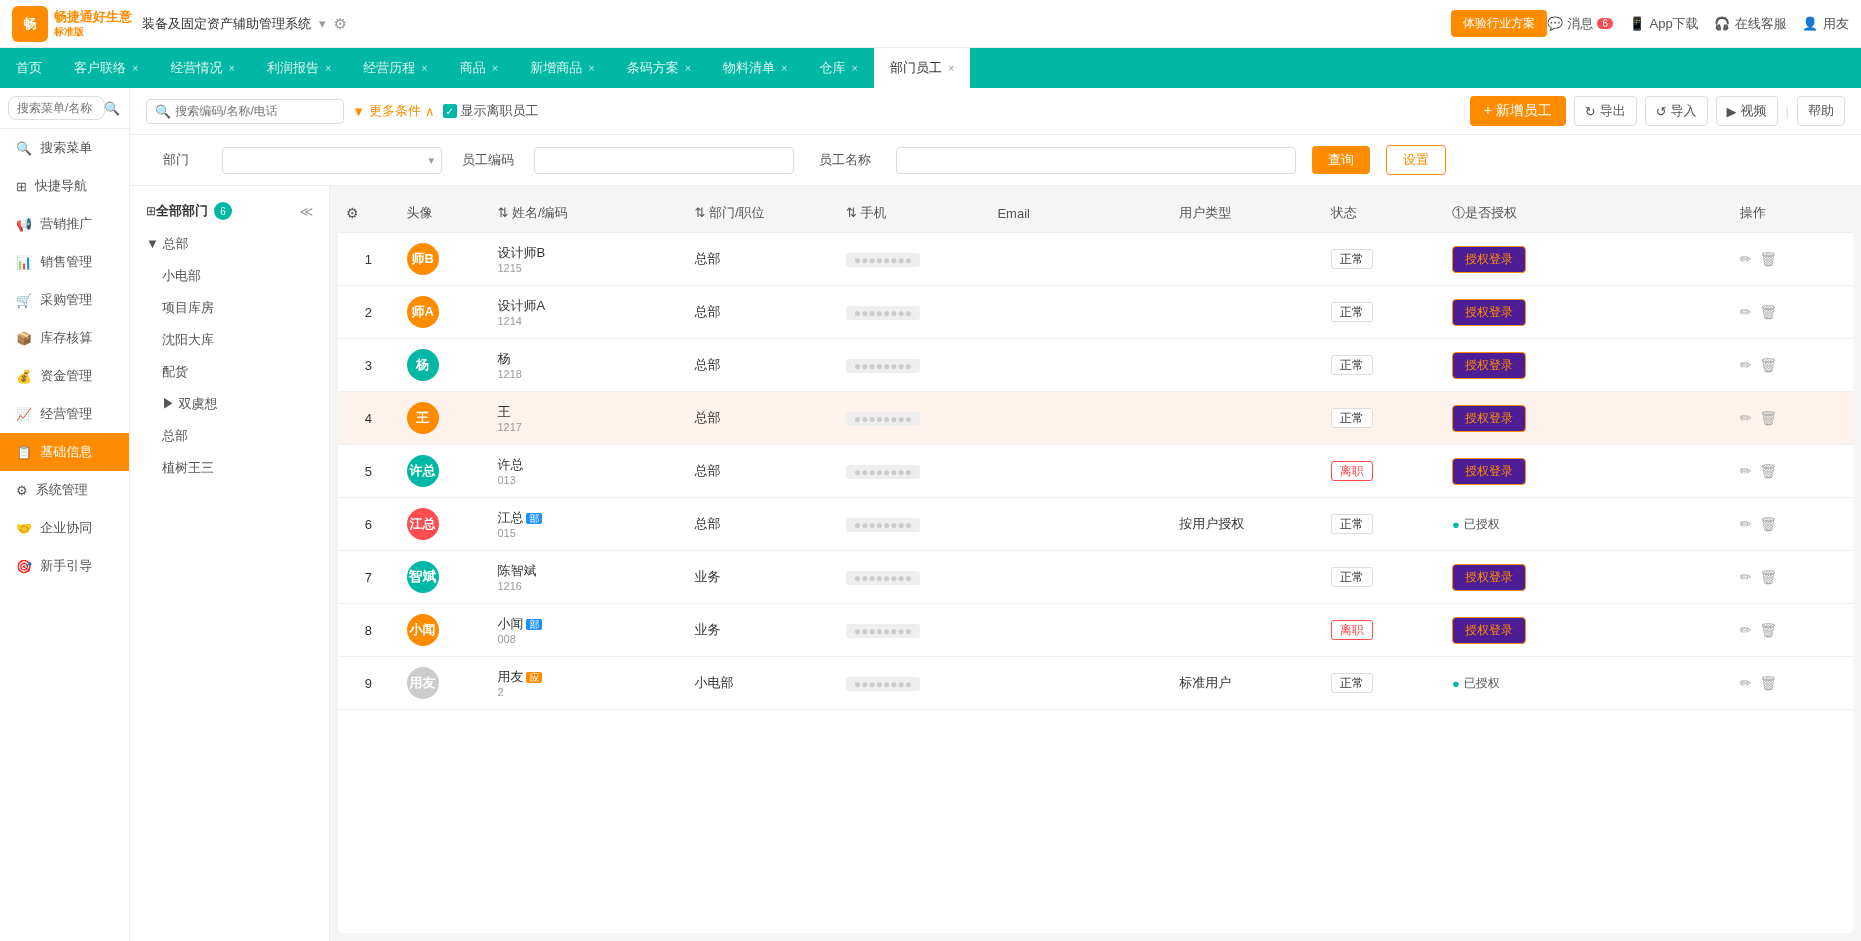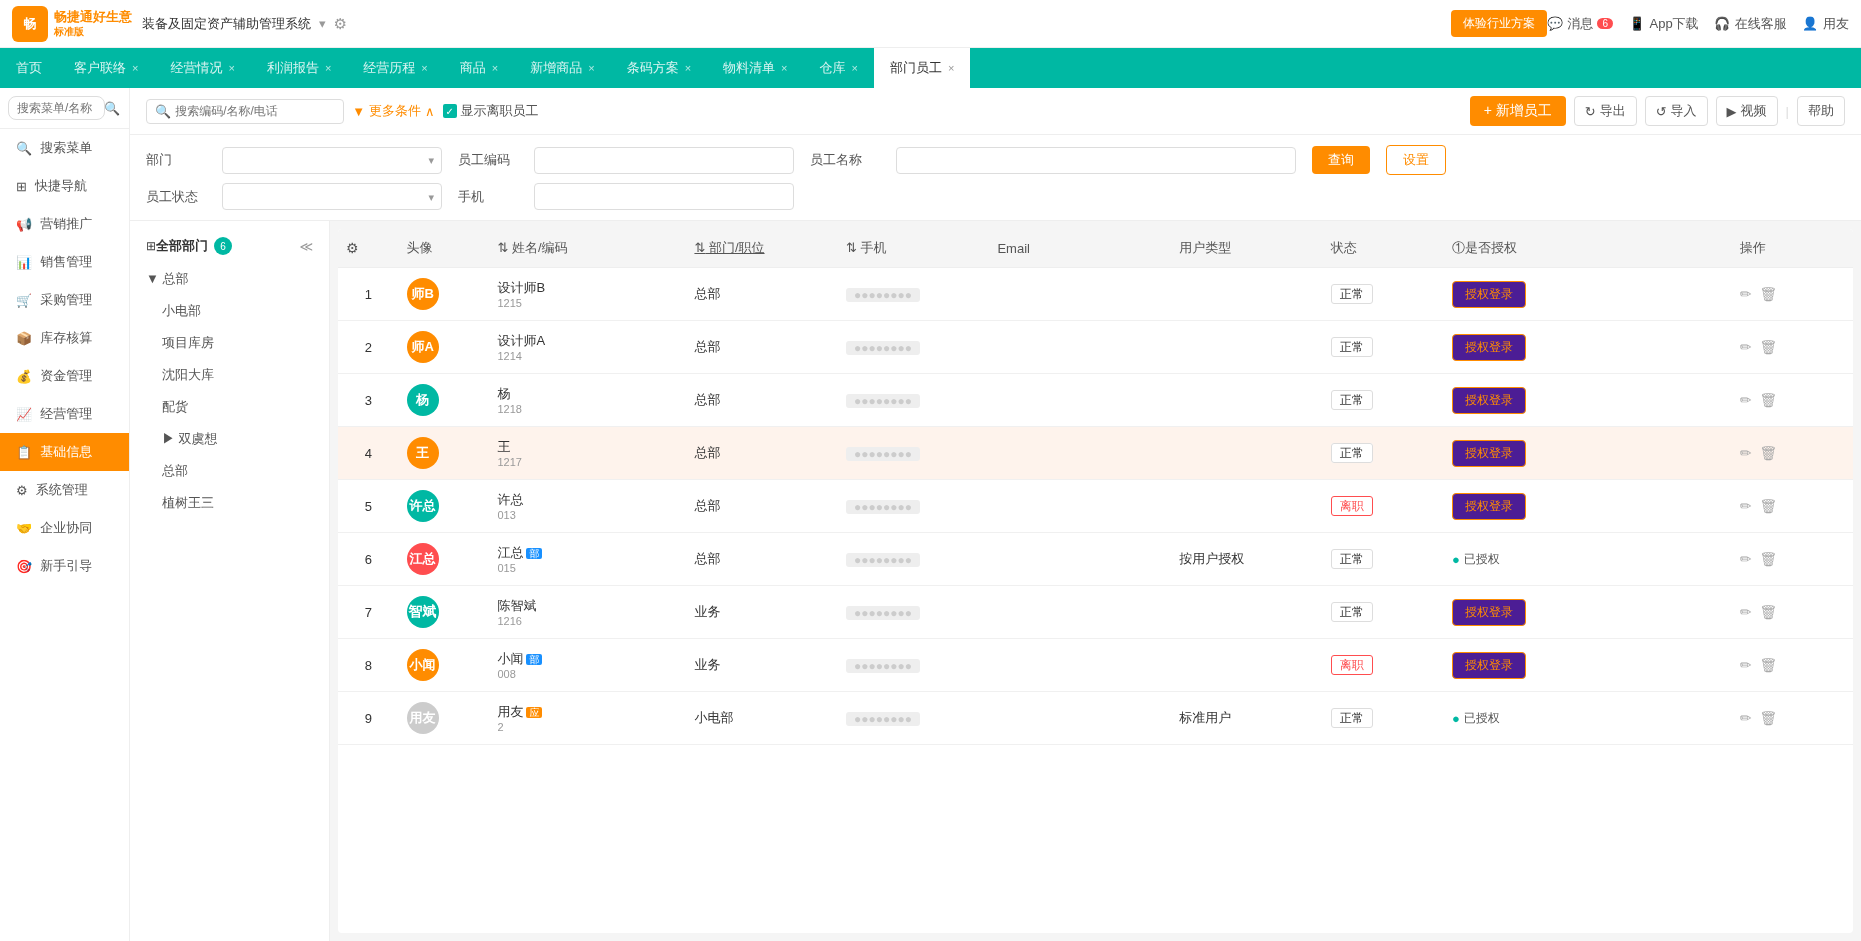--- a/index.html
+++ b/index.html
@@ -56,21 +56,21 @@
     .show-resigned { display: flex; align-items: center; gap: 4px; font-size: 12px; color: #555; }
     .checkbox-checked { width: 14px; height: 14px; background: #00b8a3; border-radius: 2px; display: flex; align-items: center; justify-content: center; color: #fff; font-size: 10px; }
     .spacer { flex: 1; }
     .btn-add { background: #ff8c00; color: #fff; border: none; border-radius: 4px; padding: 6px 14px; font-size: 14px; cursor: pointer; }
     .btn-outline { border: 1px solid #ddd; background: #fff; color: #555; border-radius: 4px; padding: 5px 10px; font-size: 12px; cursor: pointer; display: flex; align-items: center; gap: 4px; }
 
     
     .filter-panel { background: #fff; padding: 10px 16px; border-bottom: 1px solid #eee; flex-shrink: 0; }
     .filter-row { display: flex; align-items: center; gap: 16px; margin-bottom: 8px; }
     .filter-row:last-child { margin-bottom: 0; }
-    .filter-label { color: #555; font-size: 13px; width: 60px; text-align: left; }
+    .filter-label { color: #555; font-size: 13px; width: 60px; text-align: center; }
     .filter-select { border: 1px solid #ddd; border-radius: 4px; padding: 5px 24px 5px 8px; font-size: 13px; color: #333; width: 220px; appearance: none; background: #fff; position: relative; cursor: pointer; }
     .filter-input { border: 1px solid #ddd; border-radius: 4px; padding: 5px 8px; font-size: 13px; color: #333; width: 260px; }
     .filter-input.wide { width: 400px; }
     .filter-btn-query { background: #ff8c00; color: #fff; border: none; border-radius: 4px; padding: 5px 16px; font-size: 13px; cursor: pointer; }
     .filter-btn-set { background: #fff; color: #ff8c00; border: 1px solid #ff8c00; border-radius: 4px; padding: 5px 16px; font-size: 13px; cursor: pointer; }
     .select-wrapper { position: relative; display: inline-block; }
     .select-wrapper::after { content: '▾'; position: absolute; right: 8px; top: 50%; transform: translateY(-50%); color: #999; pointer-events: none; font-size: 11px; }
 
     
     .table-container { flex: 1; overflow-y: auto; background: #fff; margin: 8px; border-radius: 4px; }
@@ -263,28 +263,20 @@
         <div class="select-wrapper">
           <select class="filter-select"><option></option></select>
         </div>
         <span class="filter-label">员工编码</span>
         <input class="filter-input" type="text" style="">
         <span class="filter-label" style="width:70px">员工名称</span>
         <input class="filter-input wide" type="text" style="">
         <button class="filter-btn-query">查询</button>
         <button class="filter-btn-set">设置</button>
       </div>
-      <div class="filter-row">
-        <span class="filter-label">员工状态</span>
-        <div class="select-wrapper">
-          <select class="filter-select"><option></option></select>
-        </div>
-        <span class="filter-label">手机</span>
-        <input class="filter-input" type="text" style="">
-      </div>
     </div>
 
     <div class="content-inner">
 
       <div class="dept-panel">
         <div class="dept-all">
           <span style="color:#444;font-size:12px">⊞</span>
           <span class="dept-all-text" style="">全部部门</span>
           <span class="dept-badge">6</span>
           <span style="margin-left:auto;cursor:pointer;color:#999;font-size:13px">≪</span>
@@ -302,21 +294,21 @@
       </div>
 
       <div class="employee-panel">
         <div class="table-container">
           <table>
             <thead>
               <tr id="table-header-row">
                   <th style="width: 40px;"><span style="cursor:pointer;font-size:14px">⚙</span></th>
                   <th style="width: 60px;">头像</th>
                   <th style="width: 130px;"><span style="cursor:pointer">⇅</span> 姓名/编码</th>
-                  <th style="width: 100px; text-decoration: underline;"><span style="cursor:pointer">⇅</span> 部门/职位</th>
+                  <th style="width: 100px;"><span style="cursor:pointer">⇅</span> 部门/职位</th>
                   <th style="width: 100px;"><span style="cursor:pointer">⇅</span> 手机</th>
                   <th style="width: 120px;">Email</th>
                   <th style="width: 100px;">用户类型</th>
                   <th style="width: 80px;">状态</th>
                   <th style="width: 130px;">①是否授权</th>
                   <th style="width: 60px;"></th>
                   <th style="width: 80px;">操作</th>
                 </tr>
             </thead>
             <tbody id="table-body">

